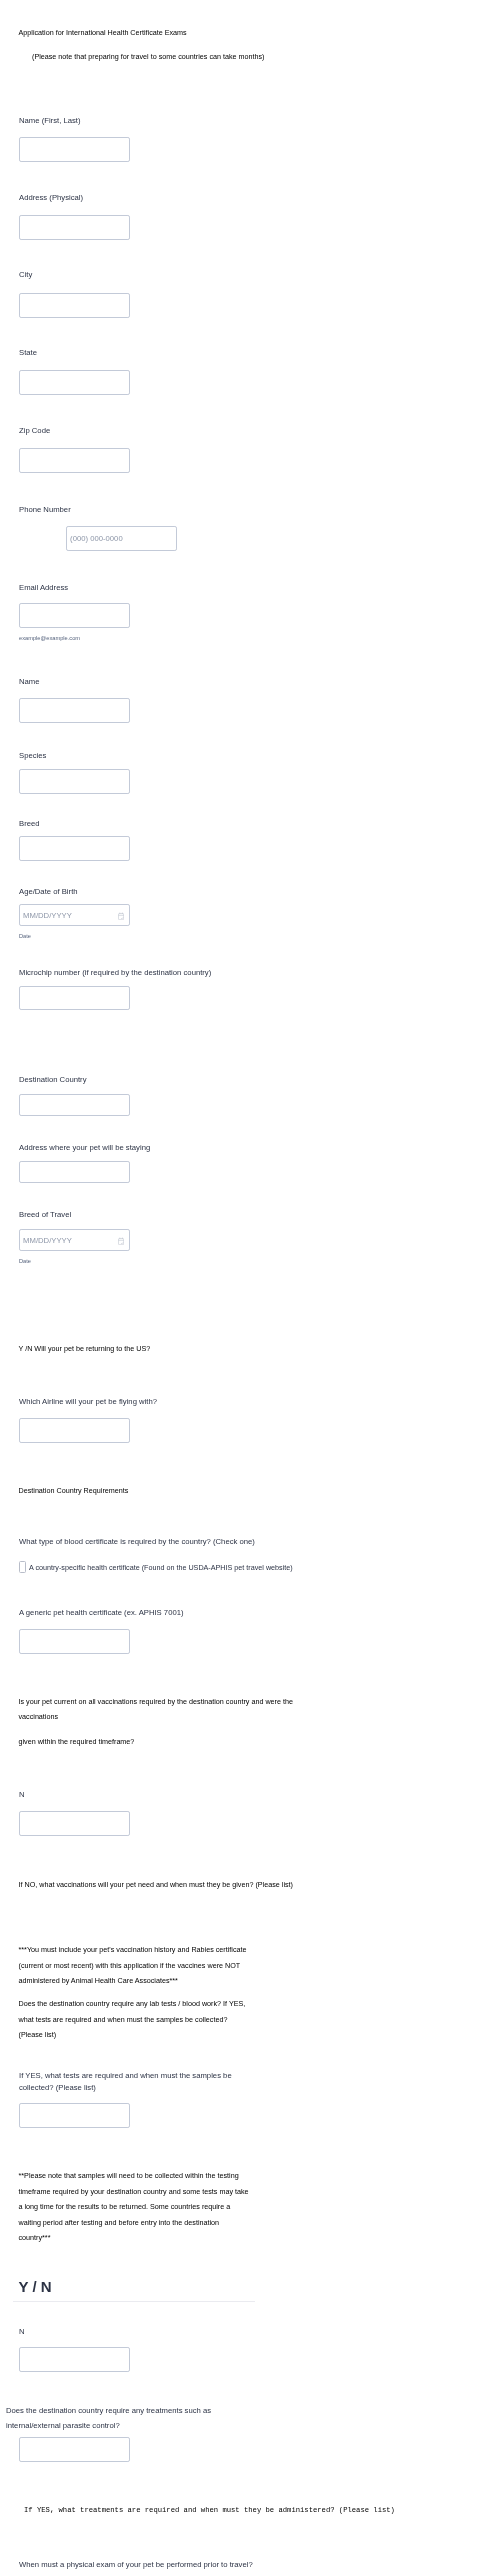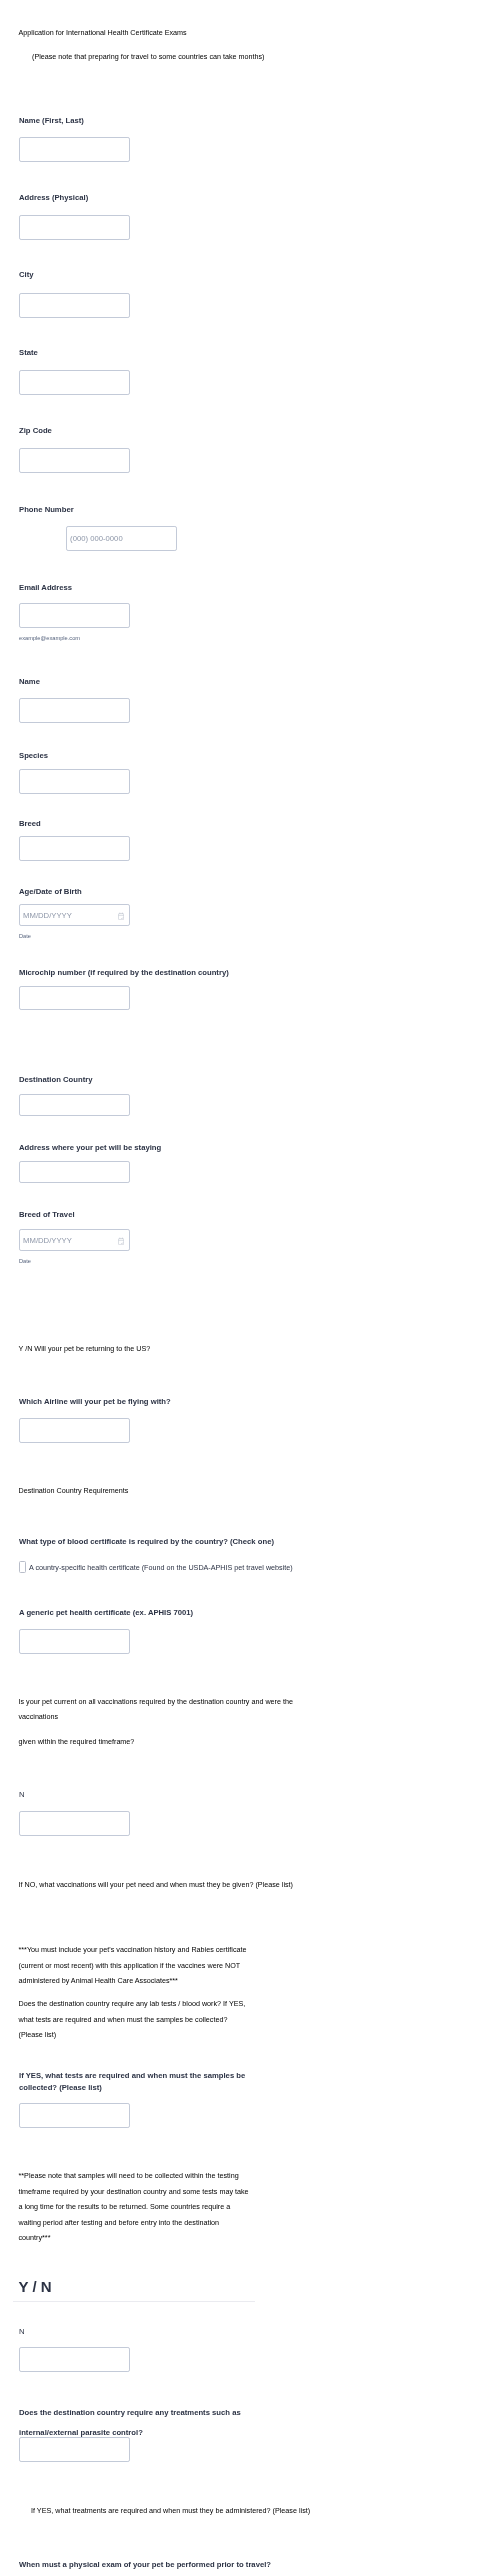--- a/index.html
+++ b/index.html
@@ -1,21 +1,21 @@
 <!DOCTYPE html>
 <html style="font-size:8.2px"><head>
 <meta charset="utf-8">
 <style>
   * { box-sizing: border-box; margin: 0; padding: 0; }
   html, body { width: 479px; background: #ffffff; }
   body { font-family: "Liberation Sans", "DejaVu Sans", sans-serif; color: #2c3345; }
   .page { position: relative; width: 479px; height: 3227px; }
   .abs { position: absolute; }
   .text { font-size: 7.2px; color: #000000; line-height: 15.5px; }
-  .label { font-size: 7.7px; color: #2c3345; font-weight: 700; }
+  .label { font-size: 7.7px; color: #2c3345; font-weight: 400; }
   .input {
     position: absolute; left: 18.5px; width: 111px; height: 25px;
     border: 0.5px solid #c3cad8; border-radius: 2.1px; background: #fff;
     font-size: 7.7px; color: #8d96a8; padding-left: 3.6px;
     display: flex; align-items: center;
   }
   .input .ph { color: #8d96a8; }
   .cal { position: absolute; right: 4.1px; top: 7.2px; width: 6.2px; height: 8.2px; }
   .sub { font-size: 5.7px; color: #57647e; }
   .divider { position: absolute; left: 13.4px; width: 242px; height: 0.5px; background: #eaebf0; }
@@ -132,21 +132,21 @@
   <div class="input" style="top:2103px;"></div>
 
   <div class="abs text" style="left:18.5px;top:2168px;width:232px;">**Please note that samples will need to be collected within the testing timeframe required by your destination country and some tests may take a long time for the results to be returned. Some countries require a waiting period after testing and before entry into the destination country***</div>
 
   <div class="abs yn" style="left:18.5px;top:2278px;">Y / N</div>
   <div class="divider" style="top:2301px;"></div>
 
   <div class="abs label" style="left:19px;top:2327px;font-weight:normal;">N</div>
   <div class="input" style="top:2347px;"></div>
 
-  <div class="abs label" style="left:19px;top:2403px;width:227px;line-height:20px;">Does the destination country require any treatments such as internal/external parasite control?</div>
+  <div class="abs label" style="left:6px;top:2403px;width:227px;line-height:15px;">Does the destination country require any treatments such as internal/external parasite control?</div>
   <div class="input" style="top:2437px;"></div>
 
-  <div class="abs text" style="left:31px;top:2503px;">If YES, what treatments are required and when must they be administered? (Please list)</div>
+  <div class="abs text" style="left:24px;top:2503px;font-family:Liberation Mono, monospace;">If YES, what treatments are required and when must they be administered? (Please list)</div>
 
   <div class="abs label" style="left:19px;top:2560px;">When must a physical exam of your pet be performed prior to travel?</div>
 
 </div>
 
 
 </body></html>

